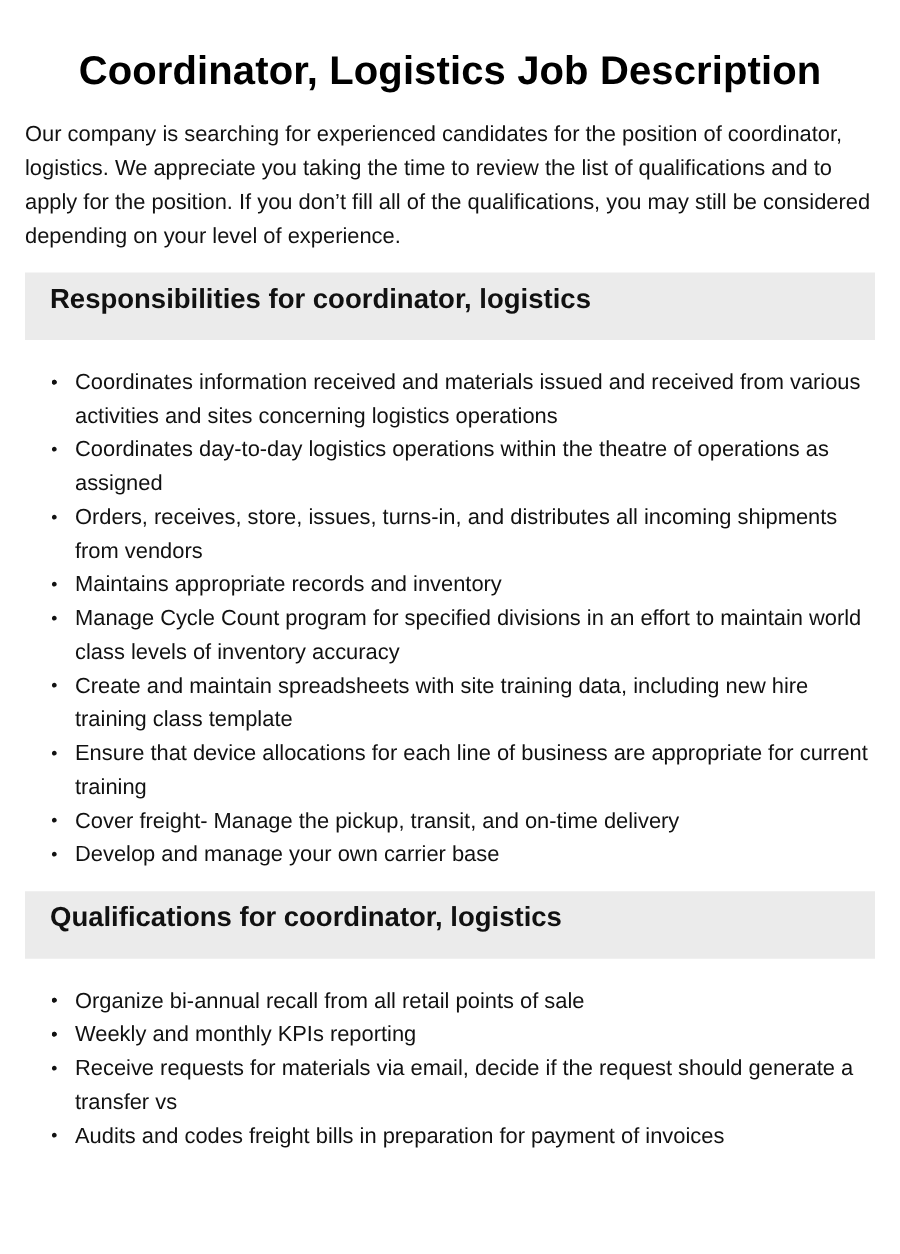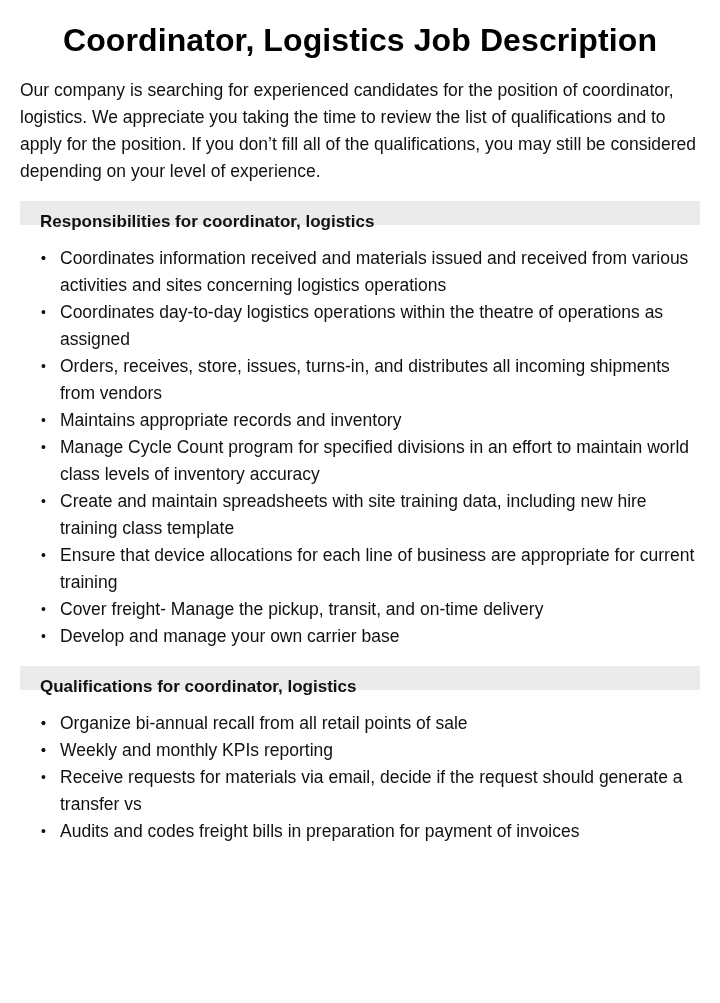--- a/index.html
+++ b/index.html
@@ -5,42 +5,42 @@
     html, body { margin: 0; padding: 0; background: #ffffff; }
     body {
       width: 720px;
       height: 1003px;
       overflow: hidden;
       font-family: "Liberation Sans", "DejaVu Sans", sans-serif;
       color: #111111;
     }
     .page { padding: 0 20px; }
     h1 {
-      margin: 0;
+      margin: 16px;
       padding-top: 18px;
       height: 44px;
       line-height: 44px;
       text-align: center;
       font-size: 32px;
       font-weight: bold;
       letter-spacing: 0.1px;
       color: #000;
     }
     .intro {
       margin: 15px 0 0 0;
       font-size: 17.5px;
       line-height: 27px;
     }
     .section-header {
       margin-top: 16px;
       background: #ebebeb;
-      height: 24px;
+      height: 54px;
       line-height: 42px;
       padding-left: 20px;
-      font-size: 17px;
+      font-size: 22px;
       font-weight: bold;
       color: #111;
     }
     ul {
       margin: 20px 0 0 0;
       padding: 0 0 0 40px;
       font-size: 17.5px;
       line-height: 27px;
       list-style: none;
     }

